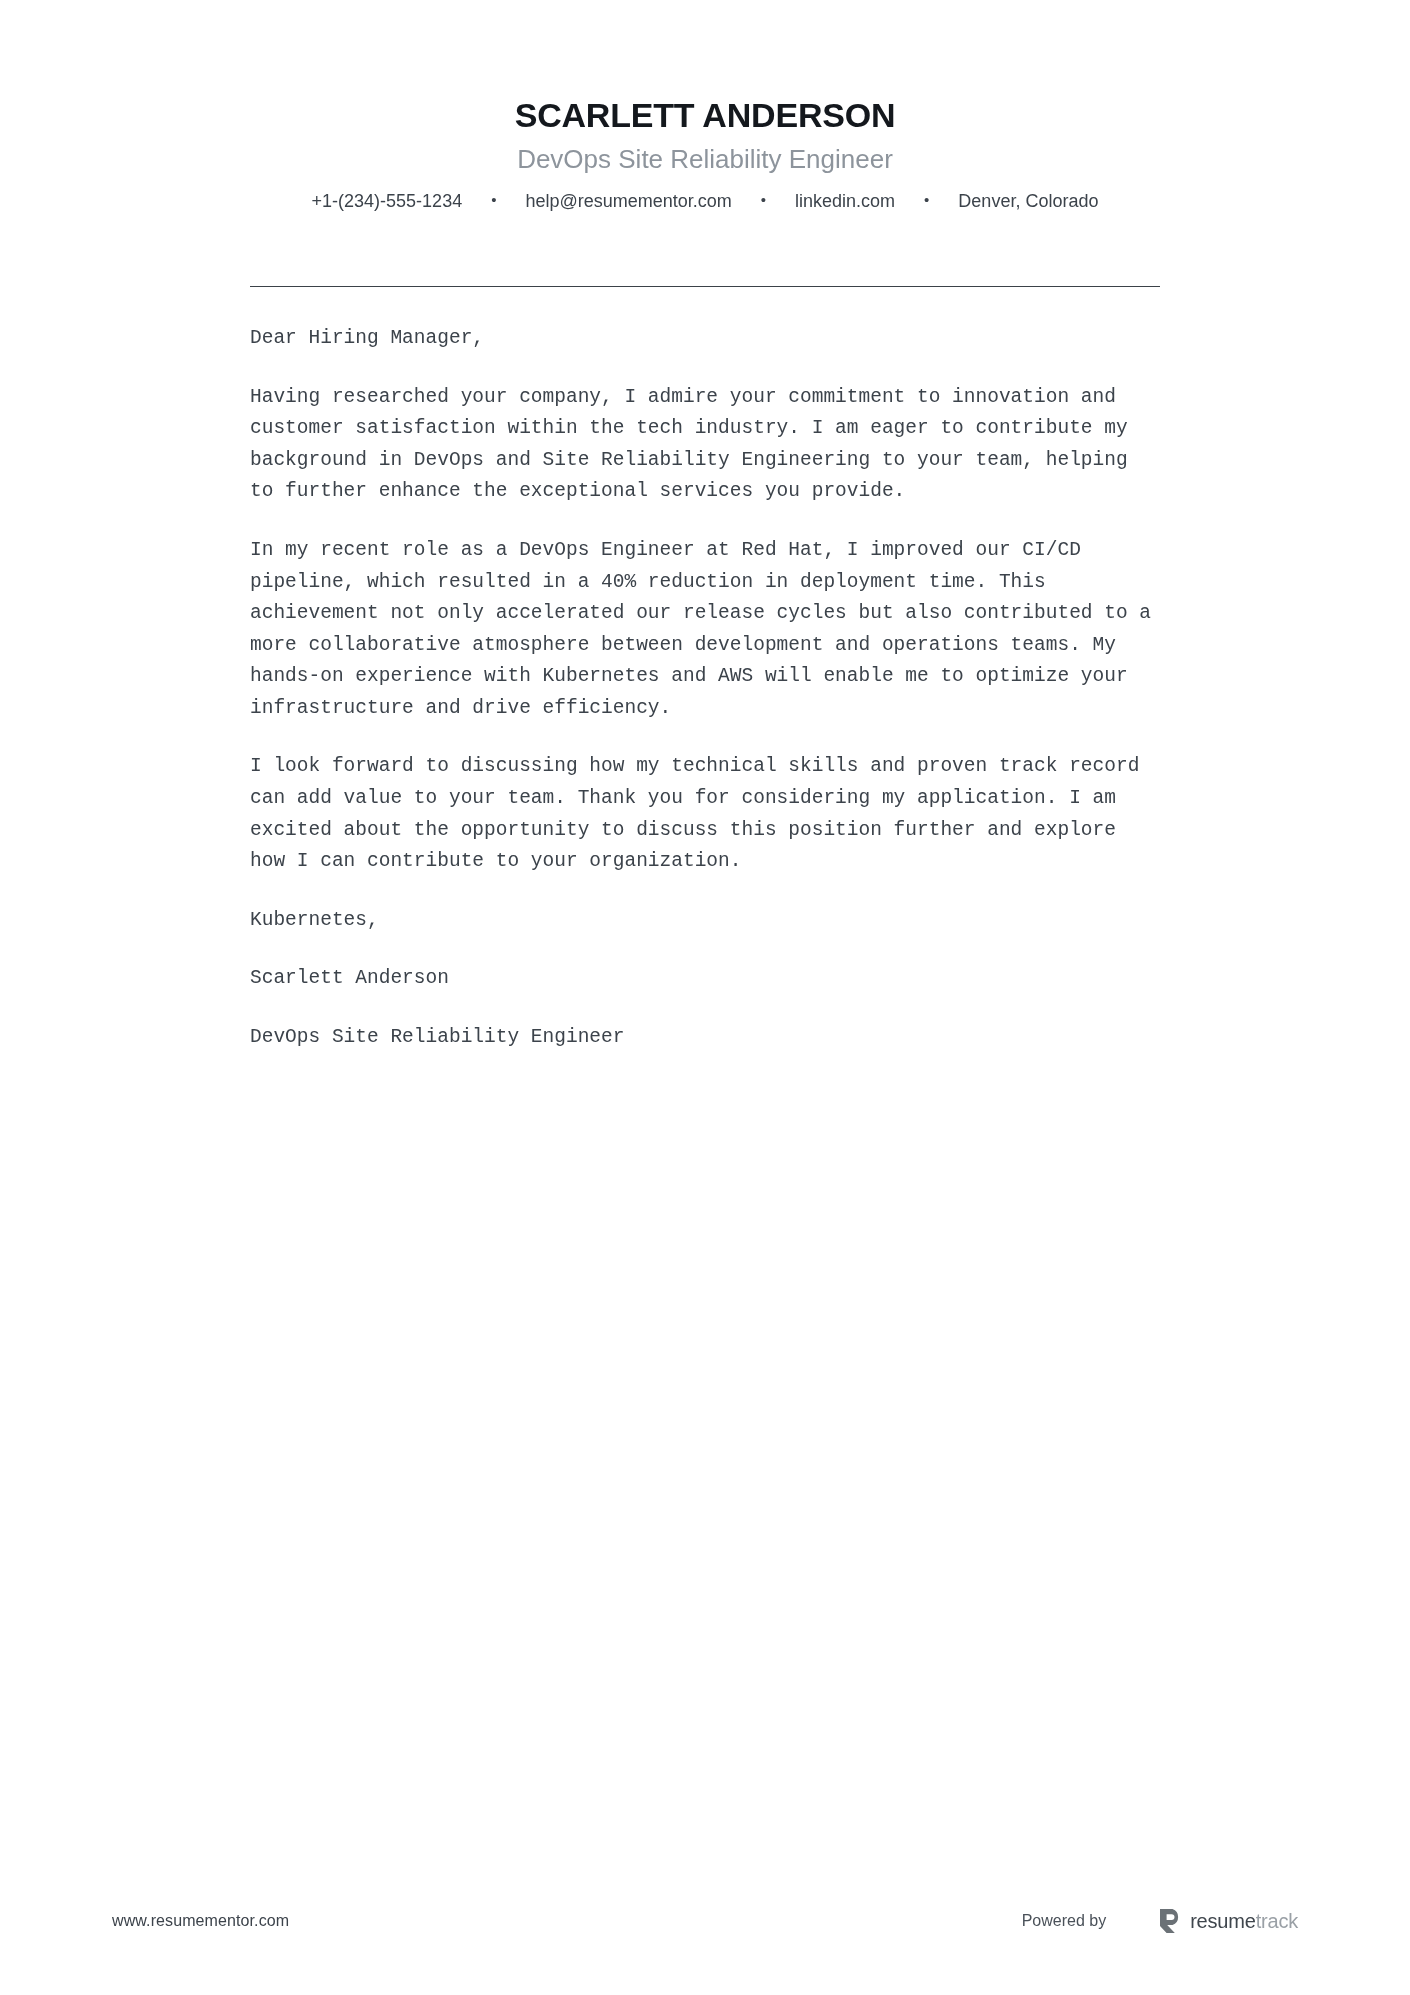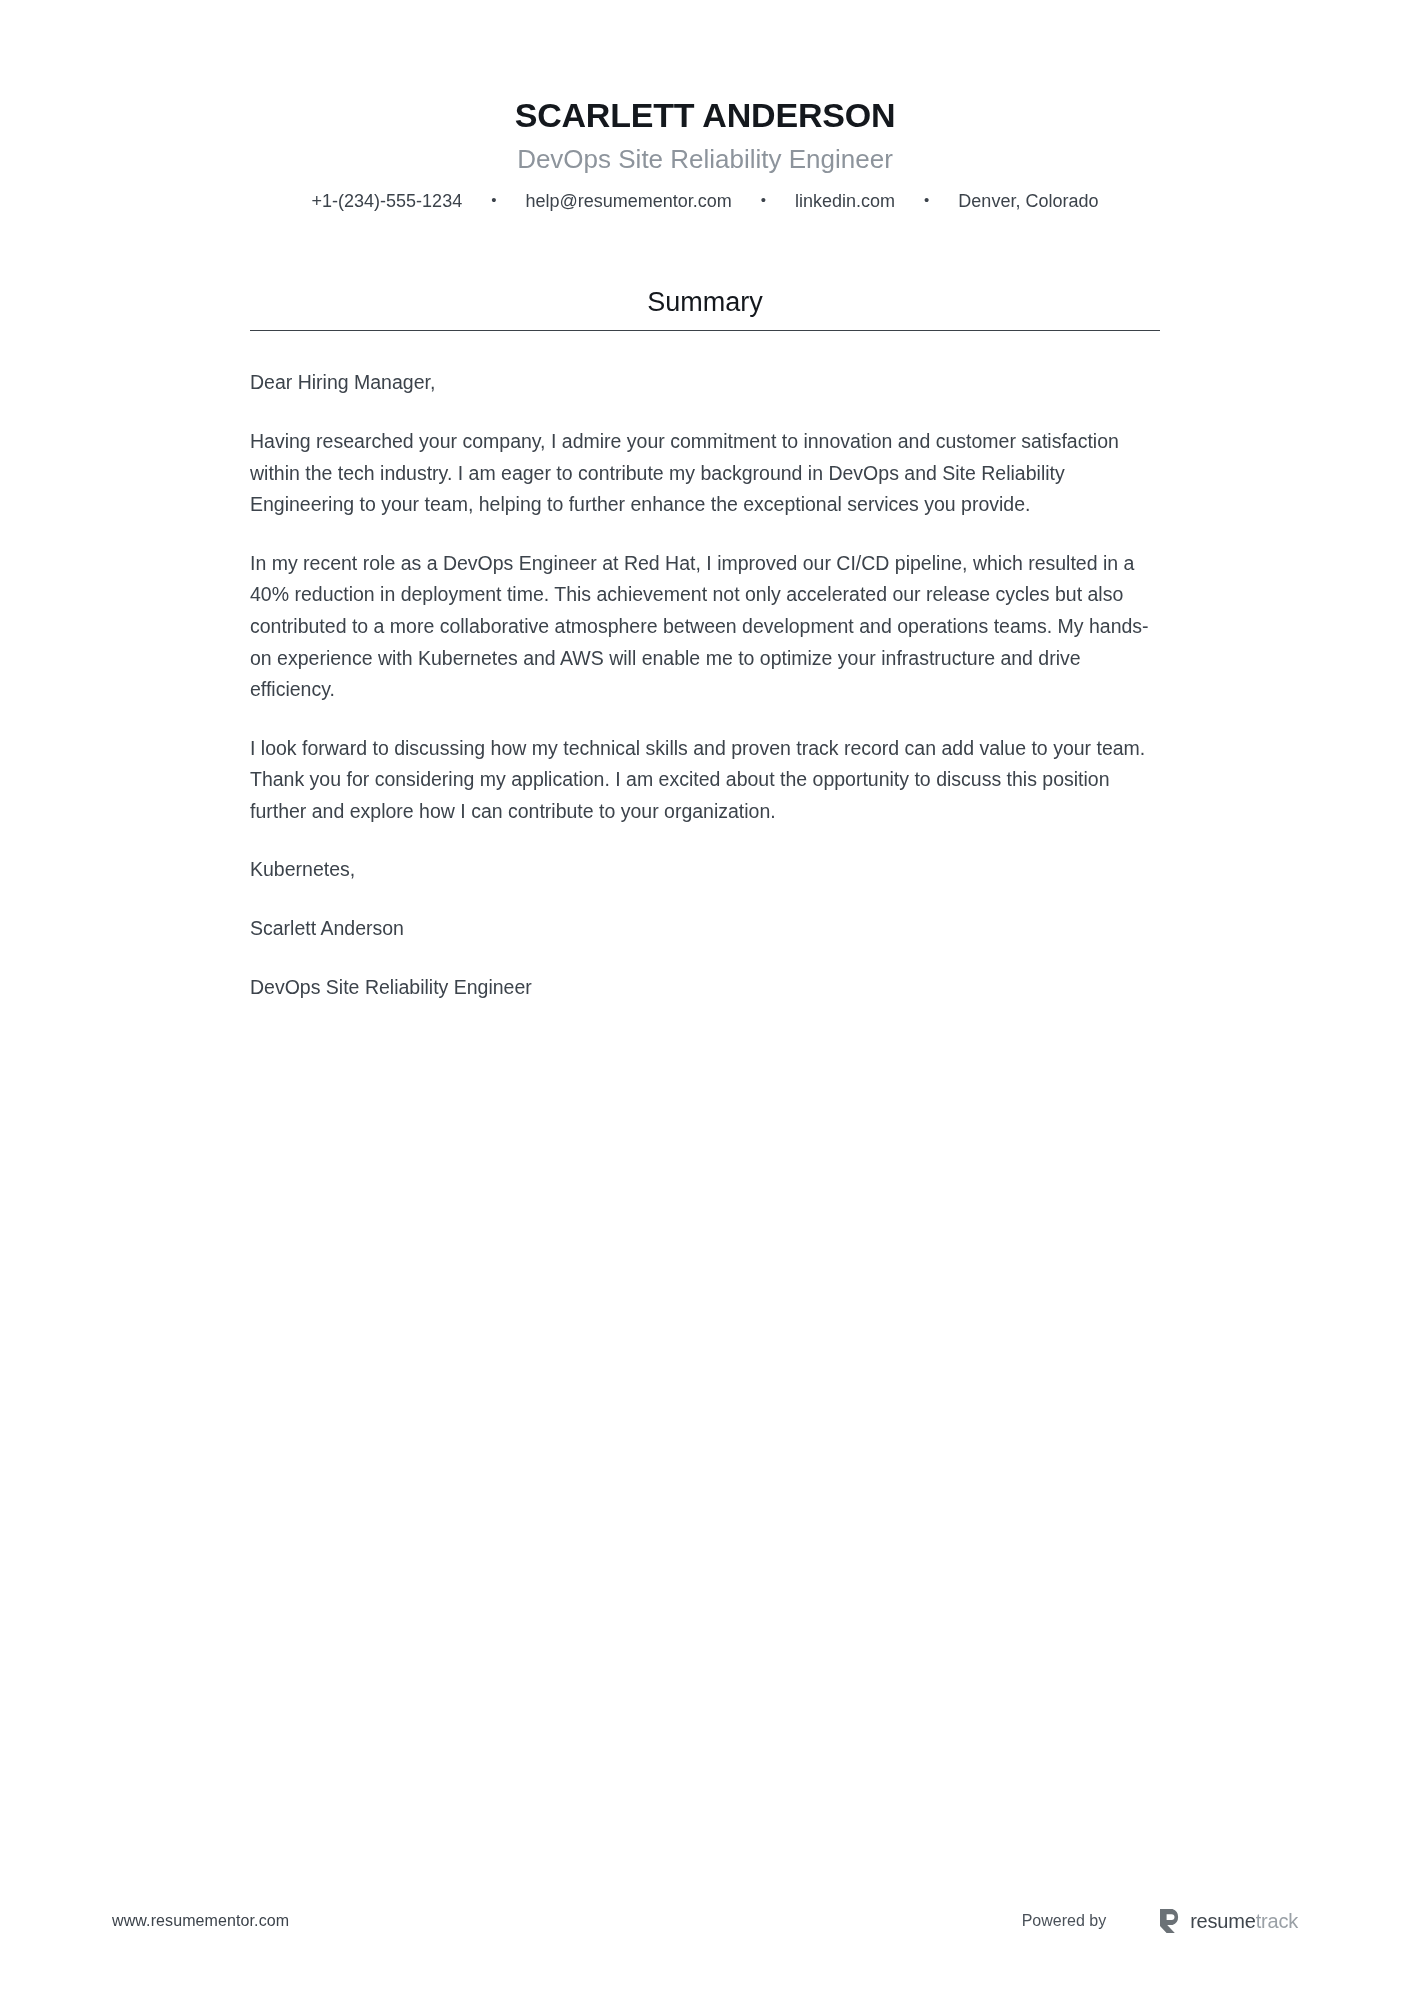--- a/index.html
+++ b/index.html
@@ -86,20 +86,21 @@
     height: 1px;
     width: 100%;
     background: #3b4249;
   }
 
   
   .letter-body {
     width: 910px;
     margin: 0 auto;
     padding-top: 36px;
+    font-family: Liberation Mono, monospace;
   }
   .para {
     font-size: 19.5px;
     line-height: 1.62;
     color: #3c434b;
     margin: 0 0 27px 0;
     text-align: left;
   }
 
   
@@ -167,21 +168,20 @@
       <span class="contact-sep">•</span>
       <span class="contact-item">help@resumementor.com</span>
       <span class="contact-sep">•</span>
       <span class="contact-item">linkedin.com</span>
       <span class="contact-sep">•</span>
       <span class="contact-item">Denver, Colorado</span>
     </div>
   </div>
 
   <div class="section section-head">
-    <div class="section-title">Summary</div>
     <div class="section-rule"></div>
   </div>
 
   <div class="letter-body">
     <p class="para">Dear Hiring Manager,</p>
     <p class="para">Having researched your company, I admire your commitment to innovation and customer satisfaction within the tech industry. I am eager to contribute my background in DevOps and Site Reliability Engineering to your team, helping to further enhance the exceptional services you provide.</p>
     <p class="para">In my recent role as a DevOps Engineer at Red Hat, I improved our CI/CD pipeline, which resulted in a 40% reduction in deployment time. This achievement not only accelerated our release cycles but also contributed to a more collaborative atmosphere between development and operations teams. My hands-on experience with Kubernetes and AWS will enable me to optimize your infrastructure and drive efficiency.</p>
     <p class="para">I look forward to discussing how my technical skills and proven track record can add value to your team. Thank you for considering my application. I am excited about the opportunity to discuss this position further and explore how I can contribute to your organization.</p>
     <p class="para">Kubernetes,</p>
     <p class="para">Scarlett Anderson</p>

